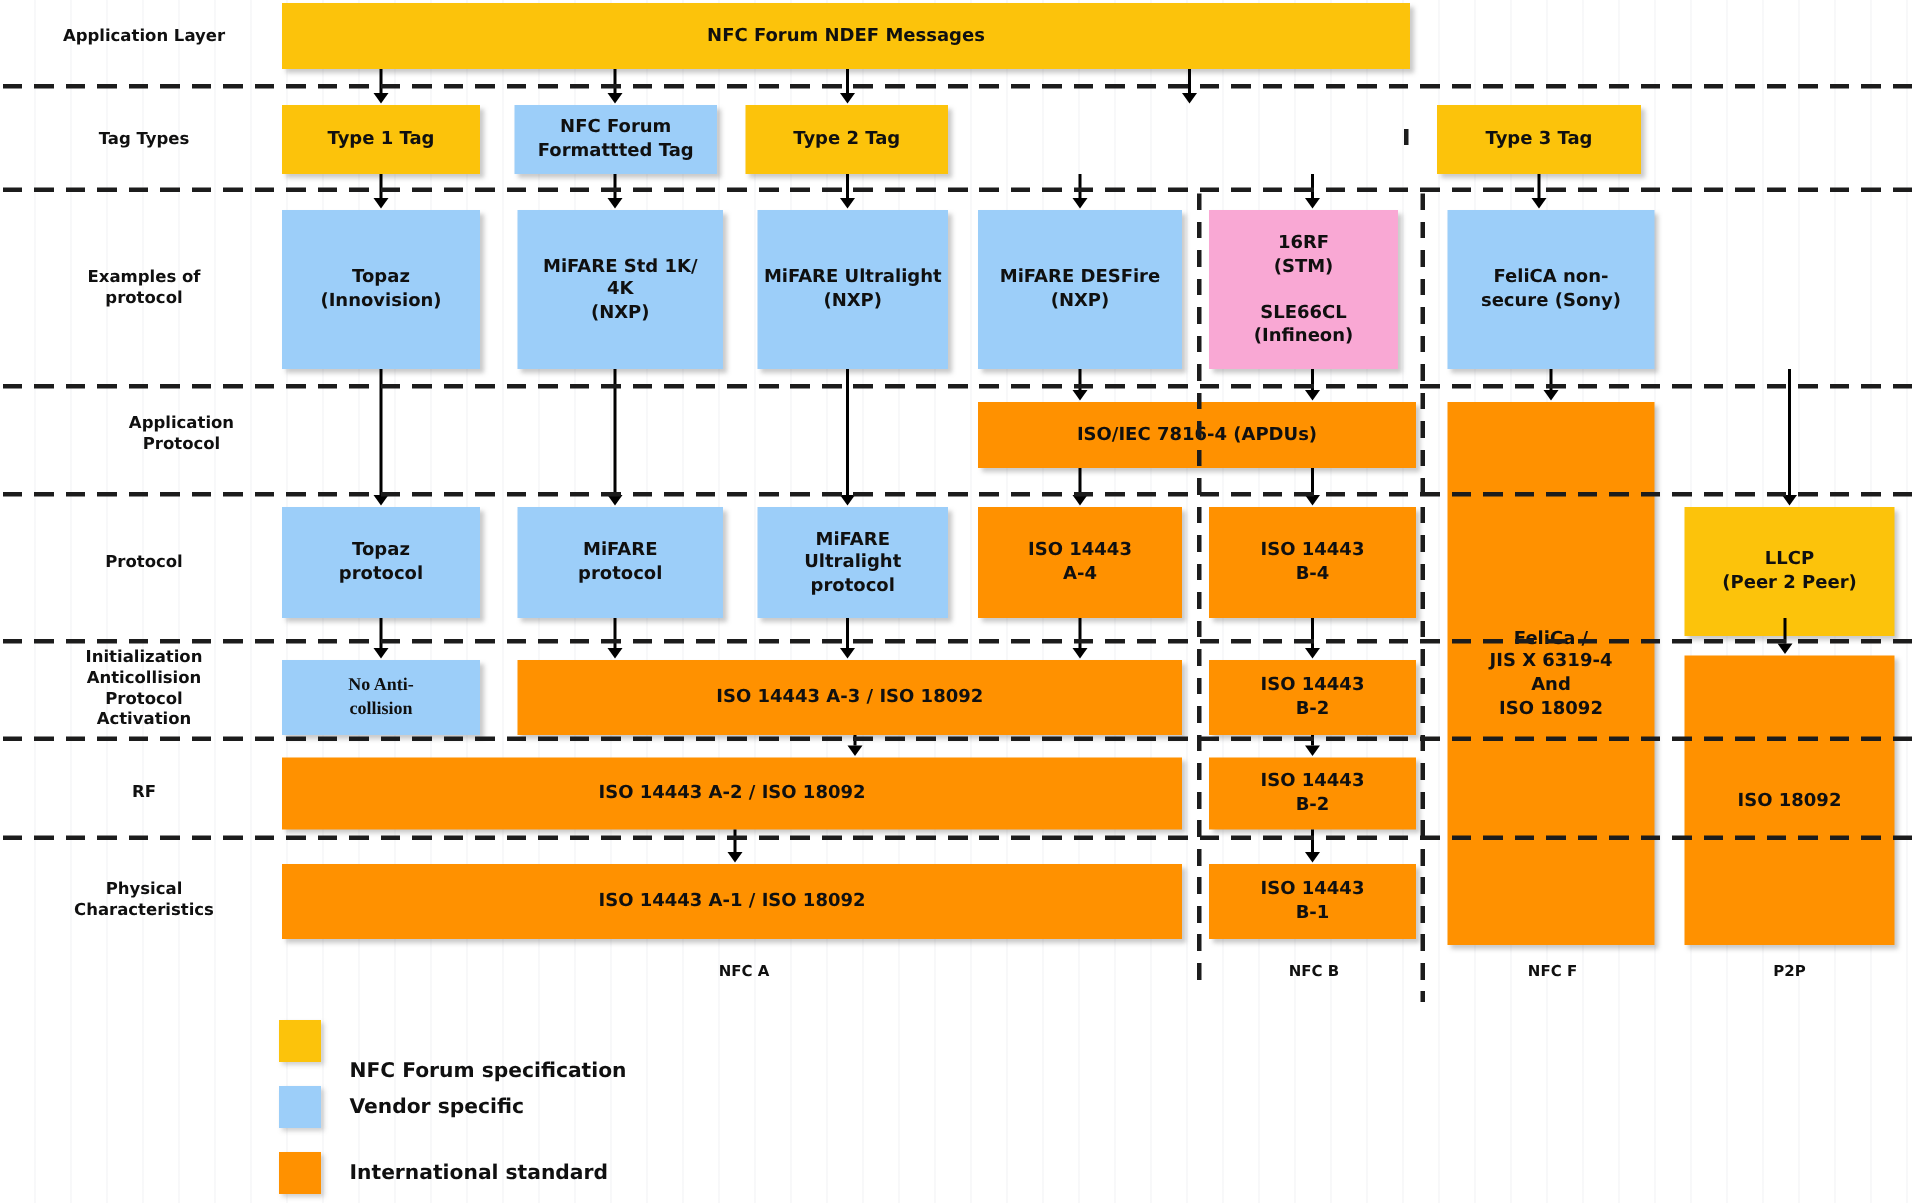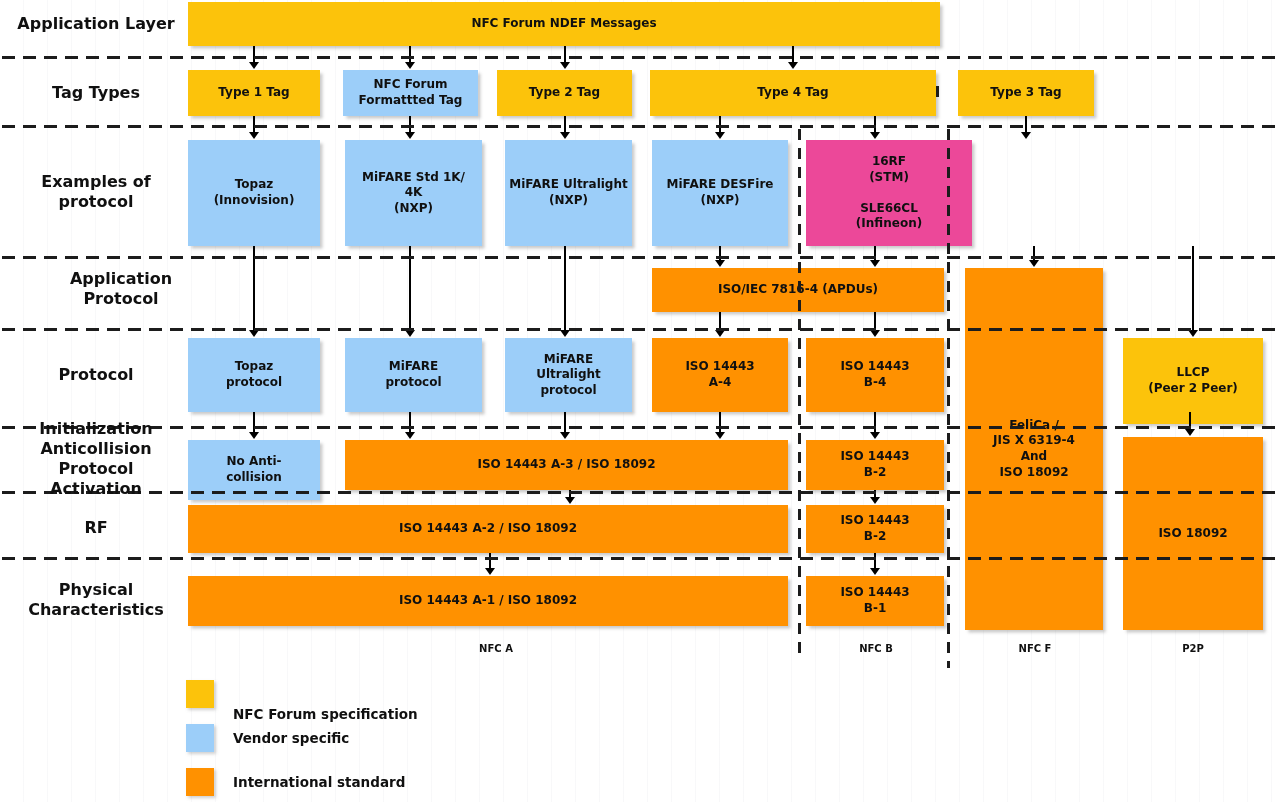--- a/index.html
+++ b/index.html
@@ -12,21 +12,21 @@
     background:repeating-linear-gradient(90deg,transparent 0 23px,rgba(70,80,110,0.04) 23px 24px);
   }
   .box{
     position:absolute;display:flex;align-items:center;justify-content:center;
     text-align:center;font-weight:bold;font-size:12px;line-height:1.3;
     white-space:pre-line;padding:2px;box-sizing:border-box;
     box-shadow:2.5px 2.5px 3px rgba(120,120,120,0.4);
   }
   .row-label,.col-label{
     position:absolute;transform:translate(-50%,-50%);font-weight:bold;
-    font-size:16px;line-height:1.25;white-space:pre-line;text-align:center;
+    font-size:11px;line-height:1.25;white-space:pre-line;text-align:center;
   }
   .col-label{font-size:10px;}
   .hdash{position:absolute;height:3px;
     background:repeating-linear-gradient(90deg,#1c1c1c 0 13px,transparent 13px 21px);}
   .vdash{position:absolute;width:3px;
     background:repeating-linear-gradient(180deg,#1c1c1c 0 11px,transparent 11px 19px);}
   .arrow{position:absolute;width:2px;background:#000;}
   .arrow::after{
     content:"";position:absolute;left:50%;transform:translateX(-50%);bottom:-7px;
     width:0;height:0;border-left:5px solid transparent;border-right:5px solid transparent;
@@ -37,55 +37,56 @@
 </style>
 </head>
 <body>
 
 <div class="stage" id="stage">
     <div class="box" style="left: 188px; top: 2px; width: 752px; height: 44px; background: rgb(252, 195, 11);">NFC Forum NDEF Messages</div>
     <div class="box" style="left: 188px; top: 70px; width: 132px; height: 46px; background: rgb(252, 195, 11);">Type 1 Tag</div>
     <div class="box" style="left: 343px; top: 70px; width: 135px; height: 46px; background: rgb(156, 206, 249);">NFC Forum
 Formattted Tag</div>
     <div class="box" style="left: 497px; top: 70px; width: 135px; height: 46px; background: rgb(252, 195, 11);">Type 2 Tag</div>
-    <div class="box" style="left: 650px; top: 70px; width: 286px; height: 46px; background: rgb(252, 195, 11);">Type 4 Tag</div>
     <div class="box" style="left: 958px; top: 70px; width: 136px; height: 46px; background: rgb(252, 195, 11);">Type 3 Tag</div>
     <div class="box" style="left: 188px; top: 140px; width: 132px; height: 106px; background: rgb(156, 206, 249);">Topaz
 (Innovision)</div>
     <div class="box" style="left: 345px; top: 140px; width: 137px; height: 106px; background: rgb(156, 206, 249);">MiFARE Std 1K/
 4K
 (NXP)</div>
     <div class="box" style="left: 505px; top: 140px; width: 127px; height: 106px; background: rgb(156, 206, 249);">MiFARE Ultralight
 (NXP)</div>
     <div class="box" style="left: 652px; top: 140px; width: 136px; height: 106px; background: rgb(156, 206, 249);">MiFARE DESFire
 (NXP)</div>
-    <div class="box" style="left: 806px; top: 140px; width: 166px; height: 106px; background: #ec4899;">16RF
+    <div class="box" style="left: 806px; top: 140px; width: 126px; height: 106px; background: #f9a8d4;">16RF
 (STM)
 
 SLE66CL
 (Infineon)</div>
+    <div class="box" style="left: 965px; top: 140px; width: 138px; height: 106px; background: rgb(156, 206, 249);">FeliCA non-
+secure (Sony)</div>
     <div class="box" style="left: 652px; top: 268px; width: 292px; height: 44px; background: rgb(255, 145, 0);">ISO/IEC 7816-4 (APDUs)</div>
     <div class="box" style="left: 965px; top: 268px; width: 138px; height: 362px; background: rgb(255, 145, 0);">FeliCa /
 JIS X 6319-4
 And
 ISO 18092</div>
     <div class="box" style="left: 188px; top: 338px; width: 132px; height: 74px; background: rgb(156, 206, 249);">Topaz
 protocol</div>
     <div class="box" style="left: 345px; top: 338px; width: 137px; height: 74px; background: rgb(156, 206, 249);">MiFARE
 protocol</div>
     <div class="box" style="left: 505px; top: 338px; width: 127px; height: 74px; background: rgb(156, 206, 249);">MiFARE
 Ultralight
 protocol</div>
     <div class="box" style="left: 652px; top: 338px; width: 136px; height: 74px; background: rgb(255, 145, 0);">ISO 14443
 A-4</div>
     <div class="box" style="left: 806px; top: 338px; width: 138px; height: 74px; background: rgb(255, 145, 0);">ISO 14443
 B-4</div>
     <div class="box" style="left: 1123px; top: 338px; width: 140px; height: 86px; background: rgb(252, 195, 11);">LLCP
 (Peer 2 Peer)</div>
-    <div class="box" style="left: 188px; top: 440px; width: 132px; height: 60px; background: rgb(156, 206, 249);">No Anti-
+    <div class="box" style="left: 188px; top: 440px; width: 132px; height: 50px; background: rgb(156, 206, 249); font-family: Liberation Serif, serif;">No Anti-
 collision</div>
     <div class="box" style="left: 345px; top: 440px; width: 443px; height: 50px; background: rgb(255, 145, 0);">ISO 14443 A-3 / ISO 18092</div>
     <div class="box" style="left: 806px; top: 440px; width: 138px; height: 50px; background: rgb(255, 145, 0);">ISO 14443
 B-2</div>
     <div class="box" style="left: 1123px; top: 437px; width: 140px; height: 193px; background: rgb(255, 145, 0);">ISO 18092</div>
     <div class="box" style="left: 188px; top: 505px; width: 600px; height: 48px; background: rgb(255, 145, 0);">ISO 14443 A-2 / ISO 18092</div>
     <div class="box" style="left: 806px; top: 505px; width: 138px; height: 48px; background: rgb(255, 145, 0);">ISO 14443
 B-2</div>
     <div class="box" style="left: 188px; top: 576px; width: 600px; height: 50px; background: rgb(255, 145, 0);">ISO 14443 A-1 / ISO 18092</div>
     <div class="box" style="left: 806px; top: 576px; width: 138px; height: 50px; background: rgb(255, 145, 0);">ISO 14443

